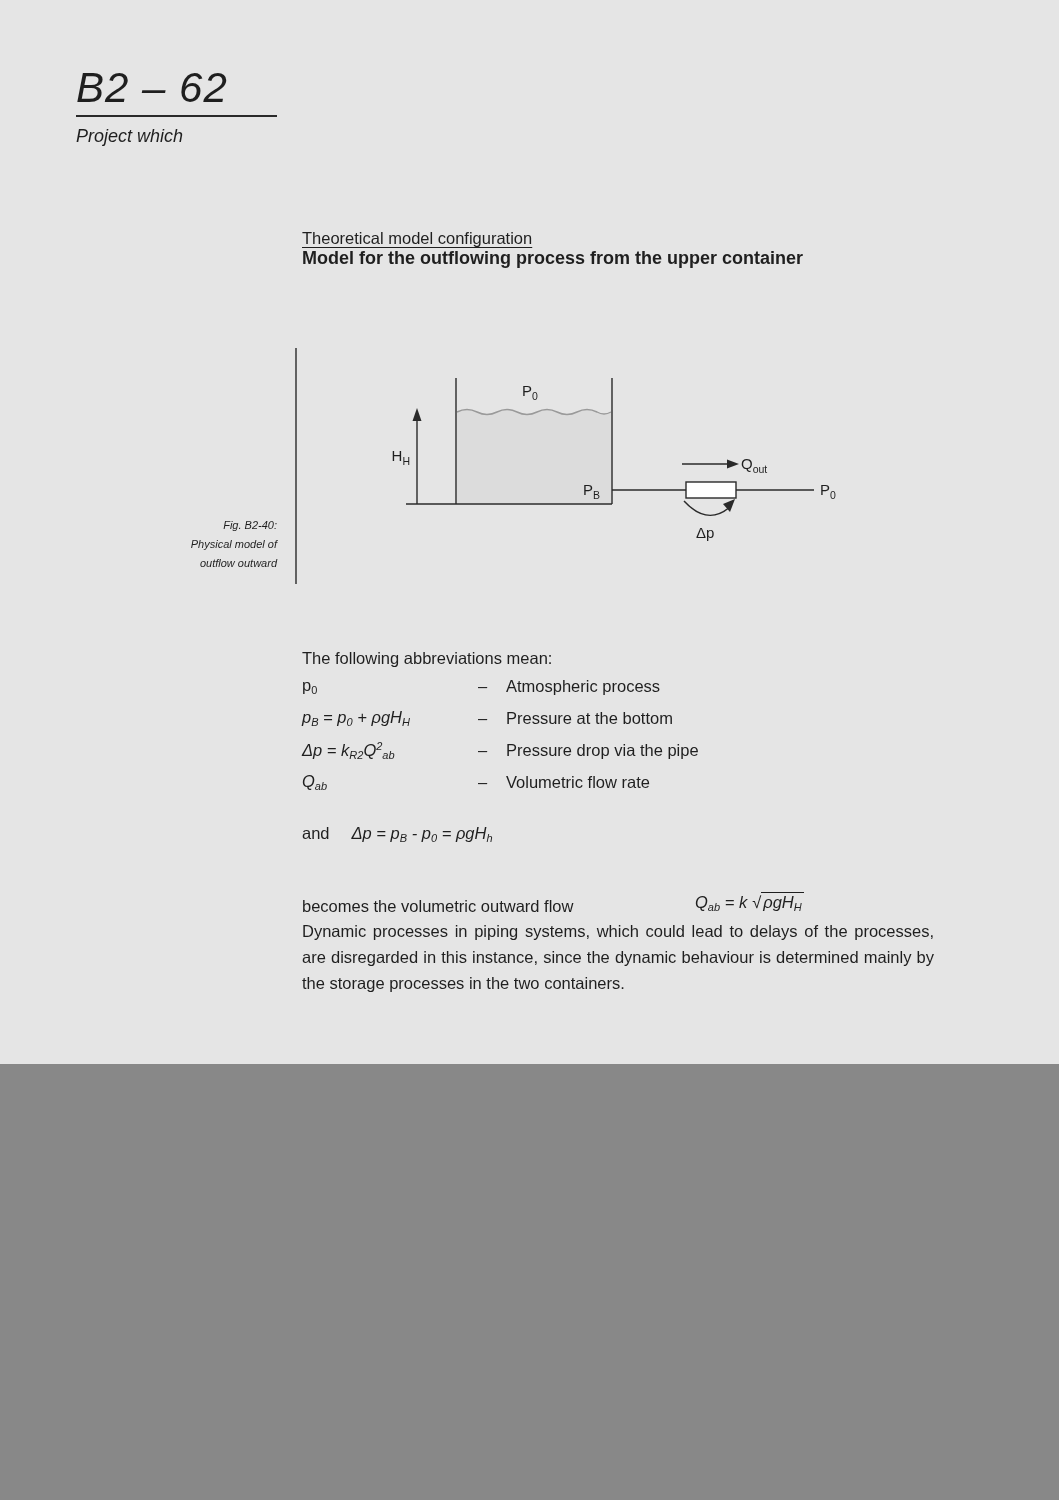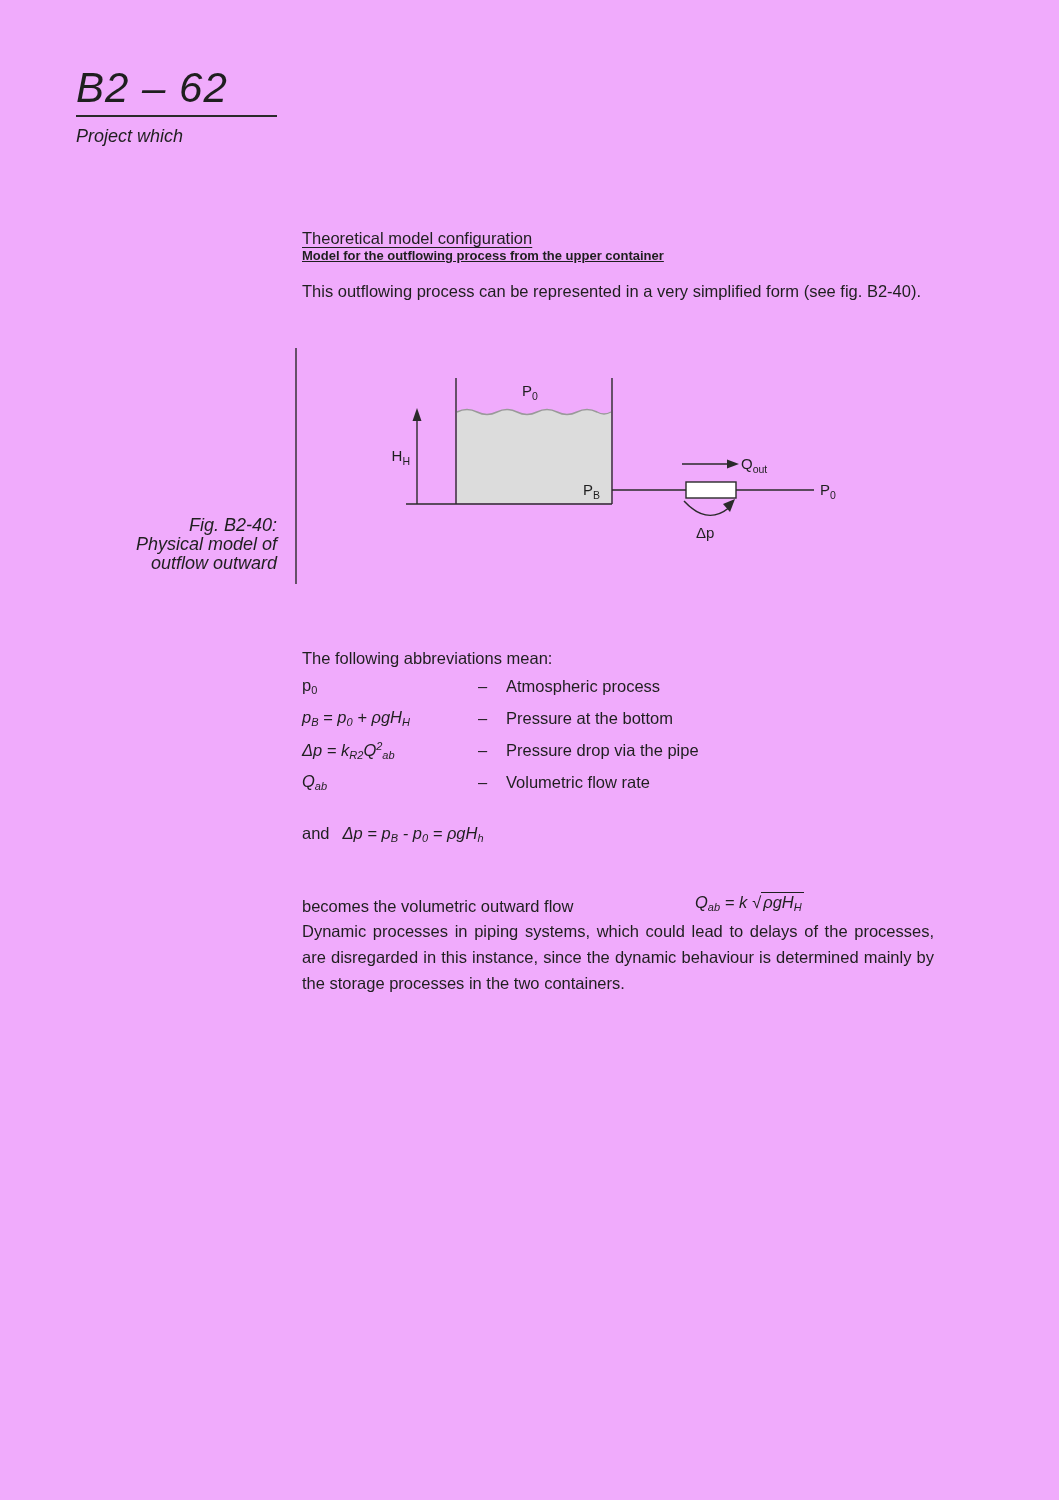--- a/index.html
+++ b/index.html
@@ -1,51 +1,51 @@
 <!DOCTYPE html>
 <html><head>
 <meta charset="utf-8">
 <style>
   * { margin:0; padding:0; box-sizing:border-box; }
   body { background:#888; font-family:"Liberation Sans", sans-serif; }
   .page {
-    position:relative; width:1059px; height:1500px; background:#f0abfc;
+    position:relative; width:1059px; height:1064px; background:#e5e5e5;
     color:#1f1f1f; margin:0 auto; overflow:hidden;
   }
   .abs { position:absolute; }
 
   
   .page-number { font-size:42px; font-style:italic; letter-spacing:1px; }
   .header-rule { width:201px; border-bottom:2px solid #2a2a2a; margin-top:3px; }
   .section-title { font-size:18px; font-style:italic; margin-top:9px; }
 
   
   .h-underlined { font-size:16.5px; text-decoration:underline; text-underline-offset:3px; }
-  .h-bold { font-size:13px; font-weight:bold;text-decoration:underline; }
+  .h-bold { font-size:18px; font-weight:bold; }
   .body-text { font-size:16.5px; line-height:26px; text-align:justify; }
 
   
   svg line, svg path.stroke { stroke:#2a2a2a; stroke-width:1.4; fill:none; }
   svg .thin { stroke-width:1.1; }
   svg polygon { fill:#2a2a2a; stroke:none; }
   svg text { font-family:"Liberation Sans", sans-serif; font-size:15px; fill:#1f1f1f; }
   svg tspan.sub { font-size:10.5px; }
-  .fig-caption { font-size:18px; font-style:italic; line-height:19px; text-align:right; }
+  .fig-caption { font-size:11px; font-style:italic; line-height:19px; text-align:right; }
 
   
   .abbrev-row { display:flex; height:32px; align-items:center; font-size:16.5px; }
   .abbrev-row .sym { width:176px; }
   .abbrev-row .dash { width:28px; }
   .it { font-style:italic; }
   sub, sup { font-size:11px; }
   sub { vertical-align:-3px; }
   sup { vertical-align:6px; }
 
   .and-line { font-size:16.5px; }
-  .and-line .frm { margin-left:13px; }
+  .and-line .frm { margin-left:22px; }
   .becomes-line { font-size:16.5px; position:absolute; }
   .flow-formula { position:absolute; left:393px; top:-4px; white-space:nowrap; }
   .rad { margin-left:5px; font-style:normal; }
   .radicand { border-top:1.6px solid #1f1f1f; padding:0 2px;text-align:right; }
 
   
   .footer { font-size:14px; font-style:italic; text-align:right; }
   .footer .bullet { margin:0 10px; font-style:normal; }
   .footer .brand { font-weight:bold; }
 </style>
@@ -55,21 +55,20 @@
 <div class="page">
 
   <div class="abs" style="left:76px; top:64px;">
     <div class="page-number">B2 – 62</div>
     <div class="header-rule"></div>
     <div class="section-title">Project which</div>
   </div>
 
   <div class="abs h-underlined" style="left:302px; top:217px;margin-top:12px;">Theoretical model configuration</div>
   <div class="abs h-bold" style="left:302px; top:248px;">Model for the outflowing process from the upper container</div>
-  <div class="abs body-text" style="left:302px; top:278px; width:632px;">This outflowing process can be represented in a very simplified form (see fig. B2-40).</div>
 
   <svg class="abs" style="left:294px; top:348px;" width="648" height="240" viewBox="0 0 648 240">
 
     <line x1="2" y1="0" x2="2" y2="236"></line>
 
     <path d="M163,64 q10,-5 20,0 q10,5 20,0 q10,-5 20,0 q10,5 20,0 q10,-5 20,0 q10,5 20,0 q10,-5 20,0 q7,4 14,0 L317,155 L163,155 Z" fill="#dcdcdc" stroke="none"></path>
     <path class="stroke thin" d="M163,64 q10,-5 20,0 q10,5 20,0 q10,-5 20,0 q10,5 20,0 q10,-5 20,0 q10,5 20,0 q10,-5 20,0 q7,4 14,0" style="stroke:#9a9a9a"></path>
 
     <line x1="162" y1="30" x2="162" y2="156"></line>
     <line x1="318" y1="30" x2="318" y2="156"></line>

